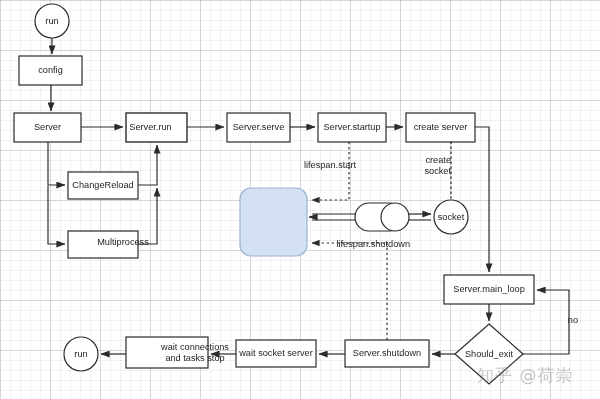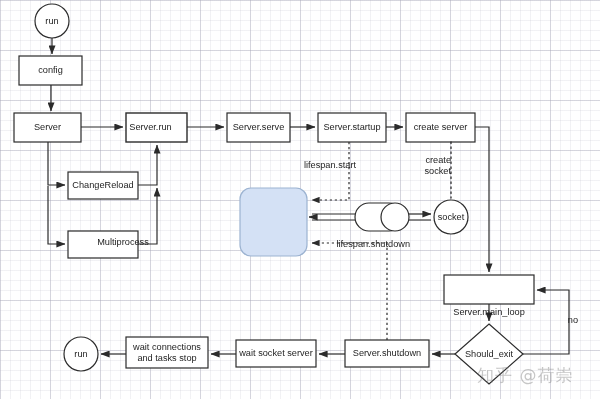--- a/index.html
+++ b/index.html
@@ -162,29 +162,29 @@
 
   <div class="nodetext" style="left:406px;top:113px;width:69px;height:29px;">create server</div>
 
   <div class="nodetext" style="left:66px;top:172px;width:74px;height:27px;">ChangeReload</div>
 
   <div class="nodetext" style="left:68px;top:231px;width:70px;height:22px;margin-left:20px;">Multiprocess</div>
 
 
   <div class="nodetext" style="left:429px;top:208px;width:44px;height:18px;">socket</div>
 
-  <div class="nodetext" style="left:444px;top:275px;width:90px;height:29px;margin-top:23px;">Server.main_loop</div>
+  <div class="nodetext" style="left:444px;top:275px;width:90px;height:29px;">Server.main_loop</div>
 
   <div class="nodetext" style="left:455px;top:345px;width:68px;height:18px;">Should_exit</div>
 
   <div class="nodetext" style="left:344px;top:340px;width:86px;height:27px;">Server.shutdown</div>
 
   <div class="nodetext" style="left:236px;top:340px;width:80px;height:27px;">wait socket server</div>
 
-  <div class="nodetext" style="left:126px;top:337px;width:82px;height:31px;white-space:pre-line;">wait connections
+  <div class="nodetext" style="left:126px;top:337px;width:82px;height:31px;white-space:pre-line;padding-left:28px;">wait connections
 and tasks stop</div>
 
   <div class="nodetext" style="left:64px;top:345px;width:34px;height:18px;">run</div>
 
   <div class="edgelabel" style="left:280px;top:160px;width:76px;">lifespan.start</div>
 
   <div class="edgelabel" style="left:306px;top:239px;width:92px;padding-left:12px;">lifespan.shutdown</div>
 
   <div class="edgelabel" style="left:413px;top:155px;width:38px;">create
 socket</div>

